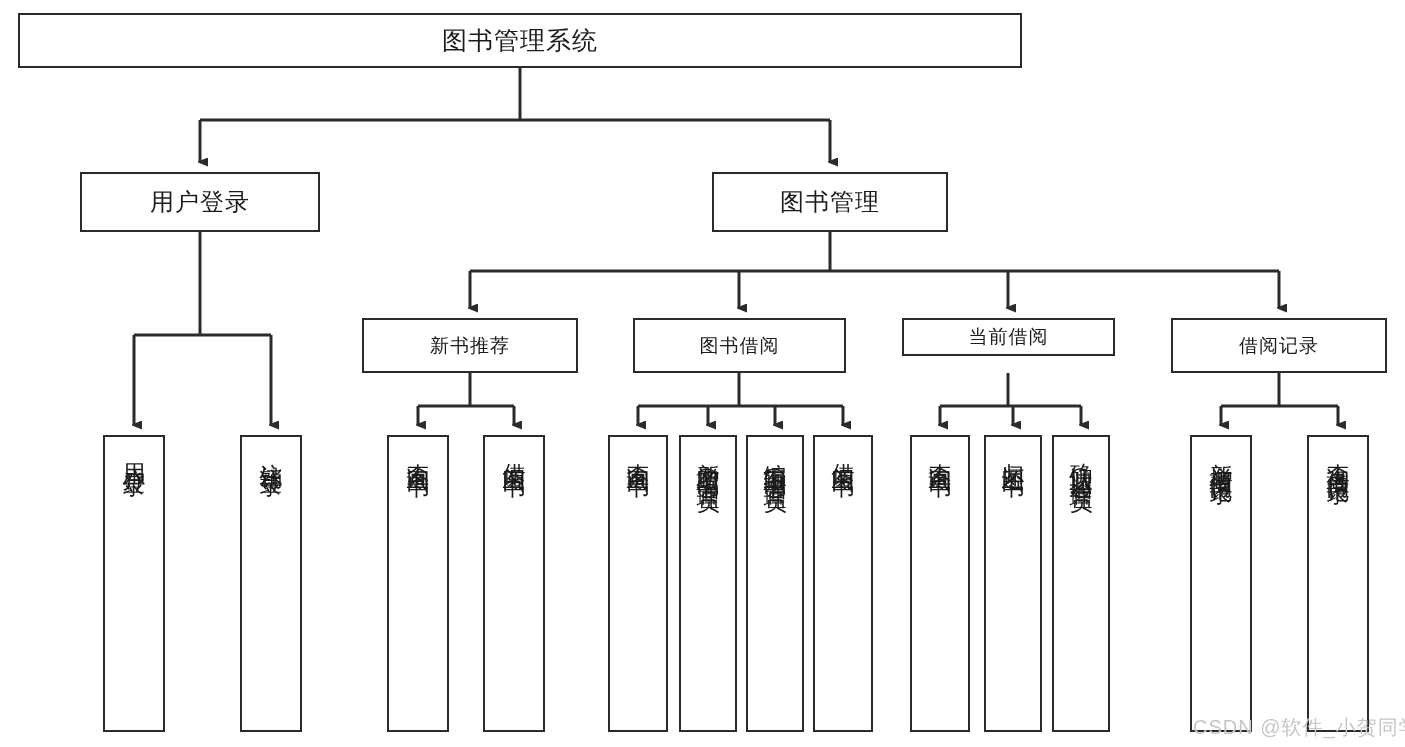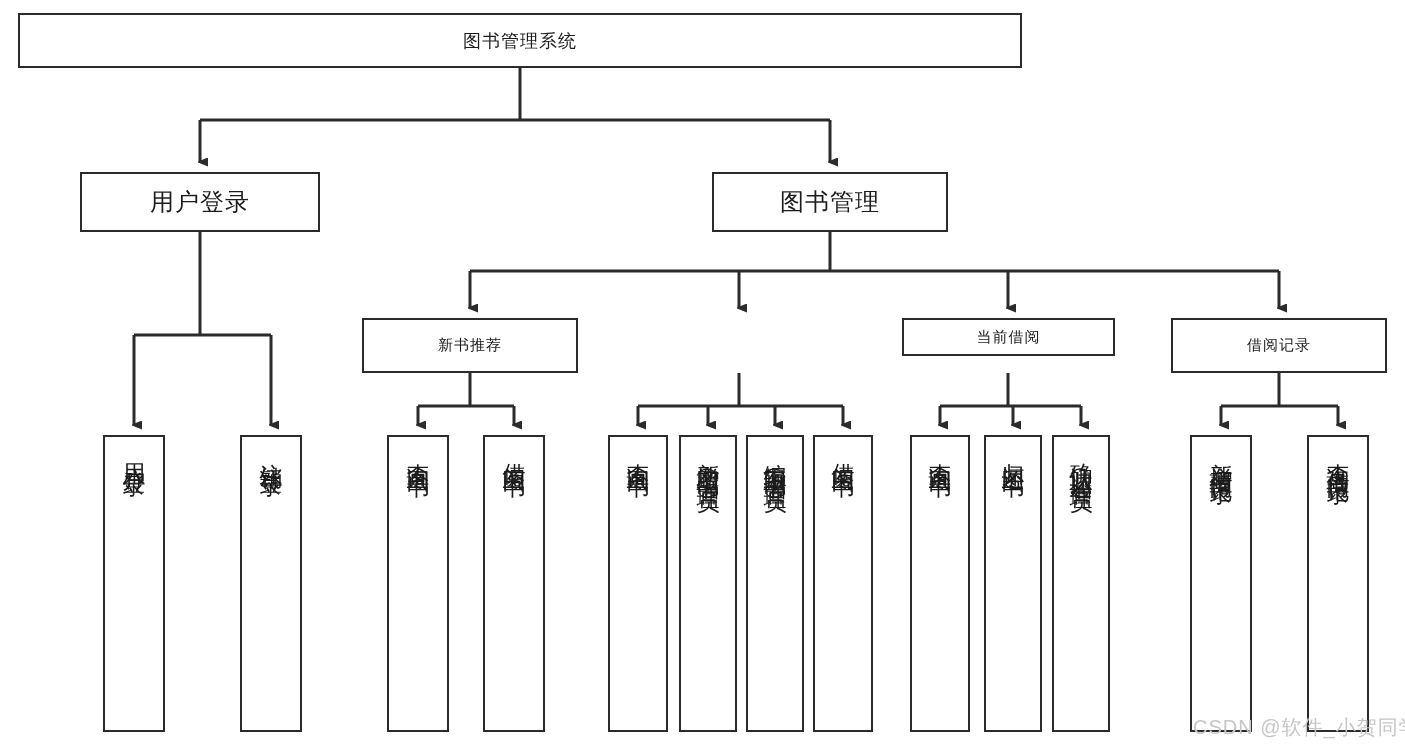--- a/index.html
+++ b/index.html
@@ -29,27 +29,27 @@
     position: absolute;
     box-sizing: border-box;
     border: 2.5px solid #2b2b2b;
     background: #ffffff;
     display: flex;
     align-items: center;
     justify-content: center;
     color: #1b1b1b;
   }
   .node.root {
-    font-size: 18px;
+    font-size: 25px;
   }
   .node.level2 {
     font-size: 24px;
   }
   .node.level3 {
-    font-size: 15px;
+    font-size: 19px;
   }
   .node.leaf {
     font-size: 23px;
     align-items: flex-start;
     justify-content: center;
     padding-top: 8px;
   }
   .vtext {
     writing-mode: vertical-rl;
     text-orientation: upright;
@@ -131,20 +131,23 @@
   <div class="node level2" id="l2-0" style="left: 80px; top: 172px; width: 240px; height: 60px;">
     <span class="htext">用户登录</span>
   </div>
   <div class="node level2" id="l2-1" style="left: 712px; top: 172px; width: 236px; height: 60px; font-family: Liberation Serif, serif;">
     <span class="htext">图书管理</span>
   </div>
 
   <div class="node level3" id="l3-0" style="left: 362px; top: 318px; width: 216px; height: 55px;">
     <span class="htext">新书推荐</span>
   </div>
+  <div class="node level3" id="l3-1" style="left: 633px; top: 318px; width: 213px; height: 55px;">
+    <span class="htext">图书借阅</span>
+  </div>
   <div class="node level3" id="l3-2" style="left: 902px; top: 318px; width: 213px; height: 38px;">
     <span class="htext">当前借阅</span>
   </div>
   <div class="node level3" id="l3-3" style="left: 1171px; top: 318px; width: 216px; height: 55px; font-family: Liberation Serif, serif;">
     <span class="htext">借阅记录</span>
   </div>
 
   <div class="node leaf" id="leaf-0" style="left: 103px; top: 435px; width: 62px; height: 297px;">
     <span class="vtext">用户登录</span>
   </div>

